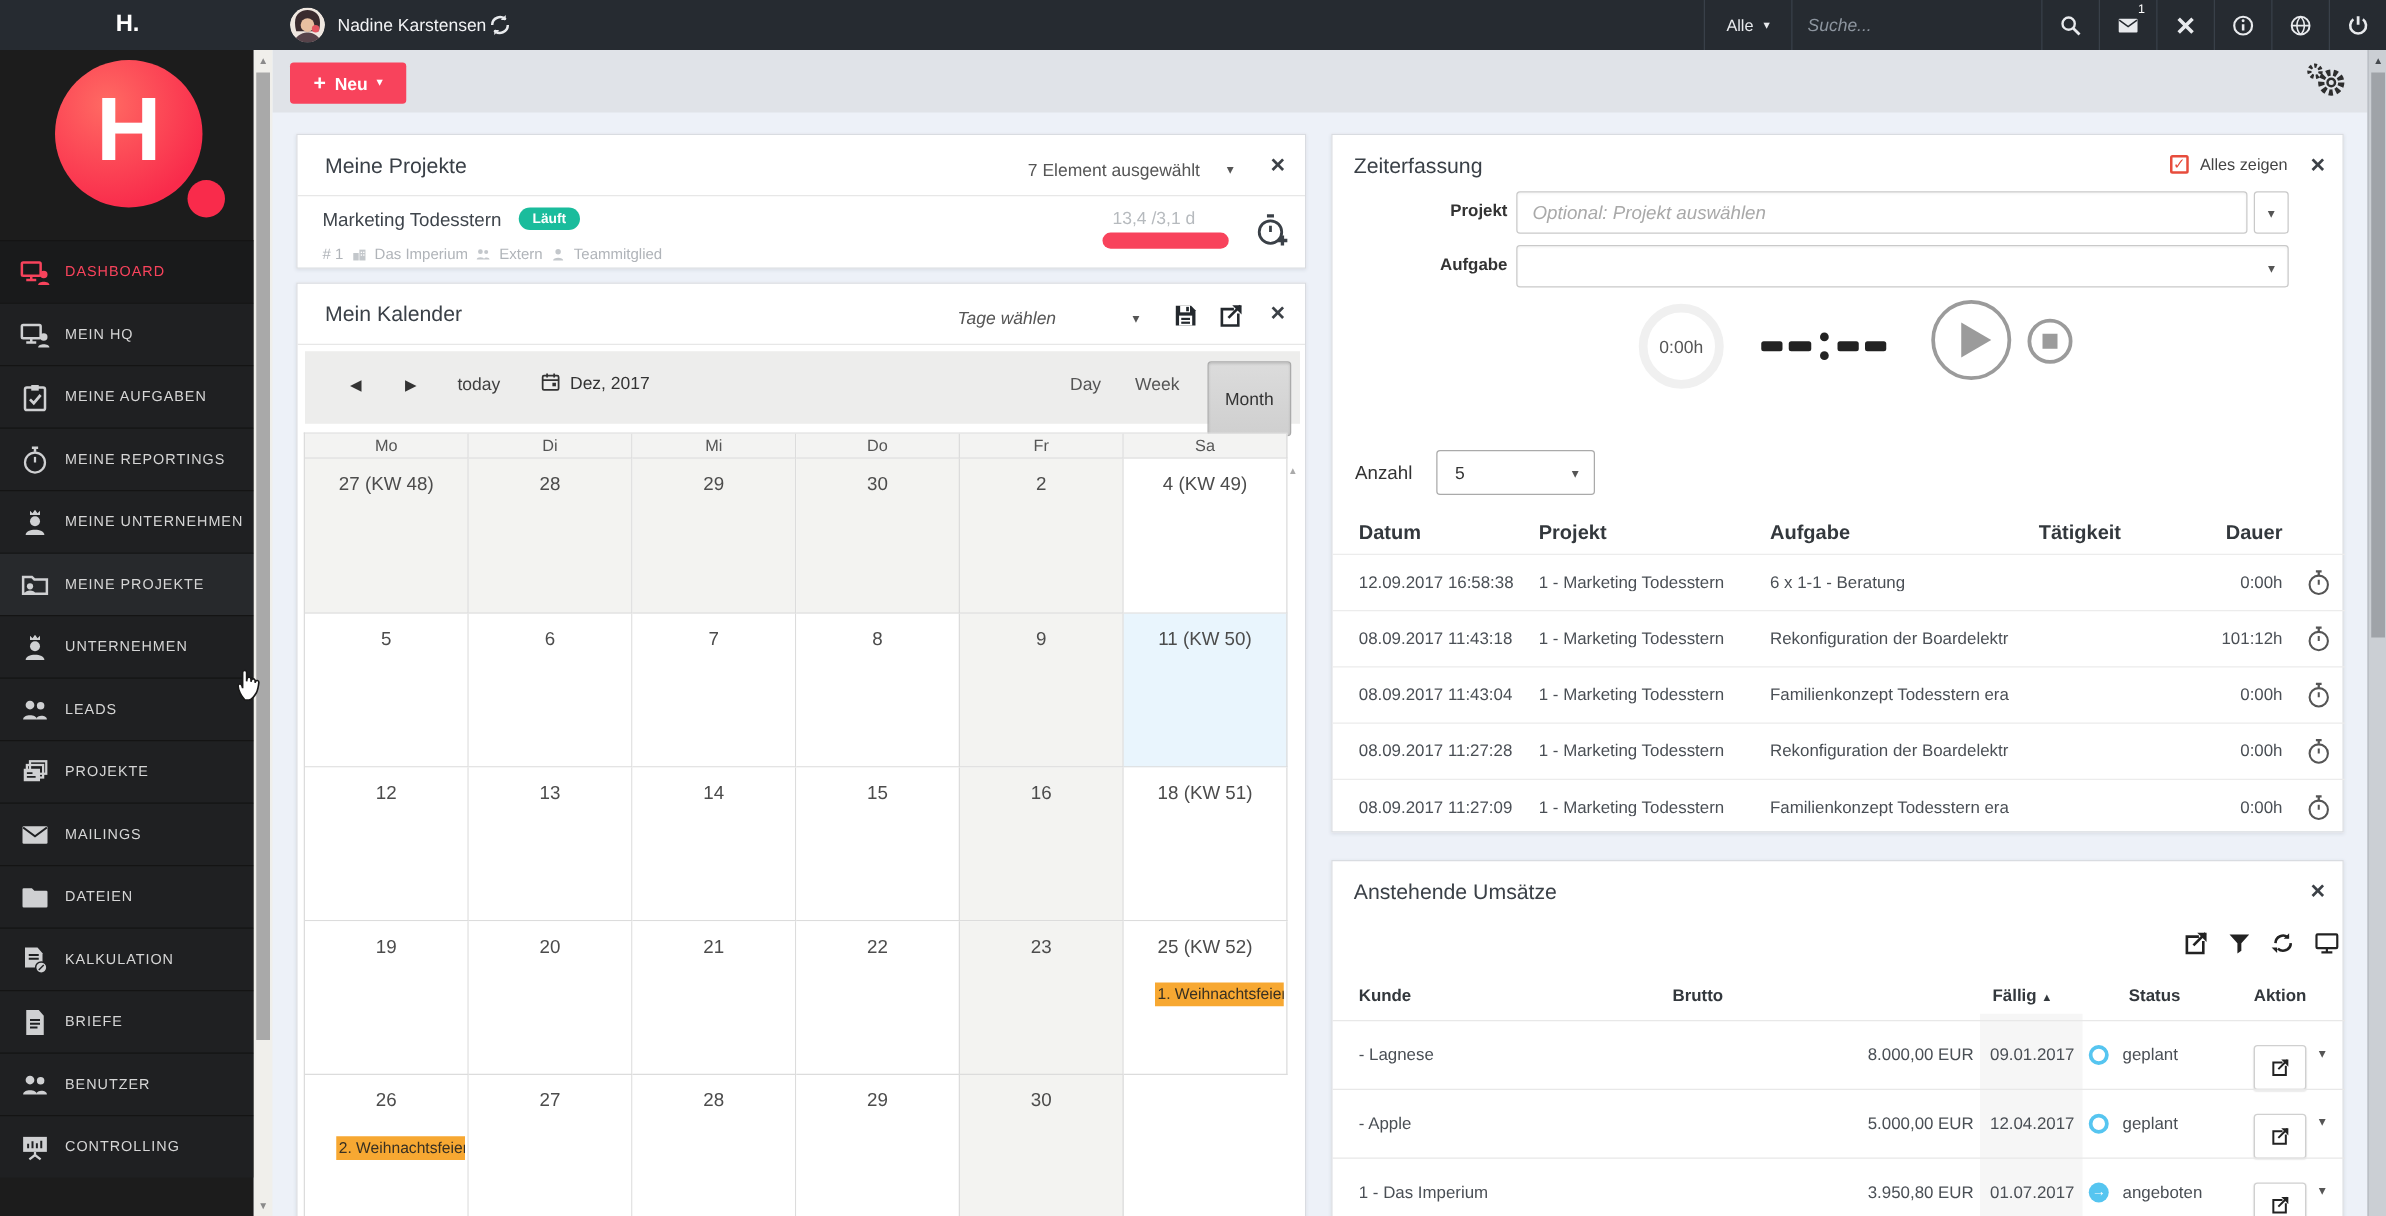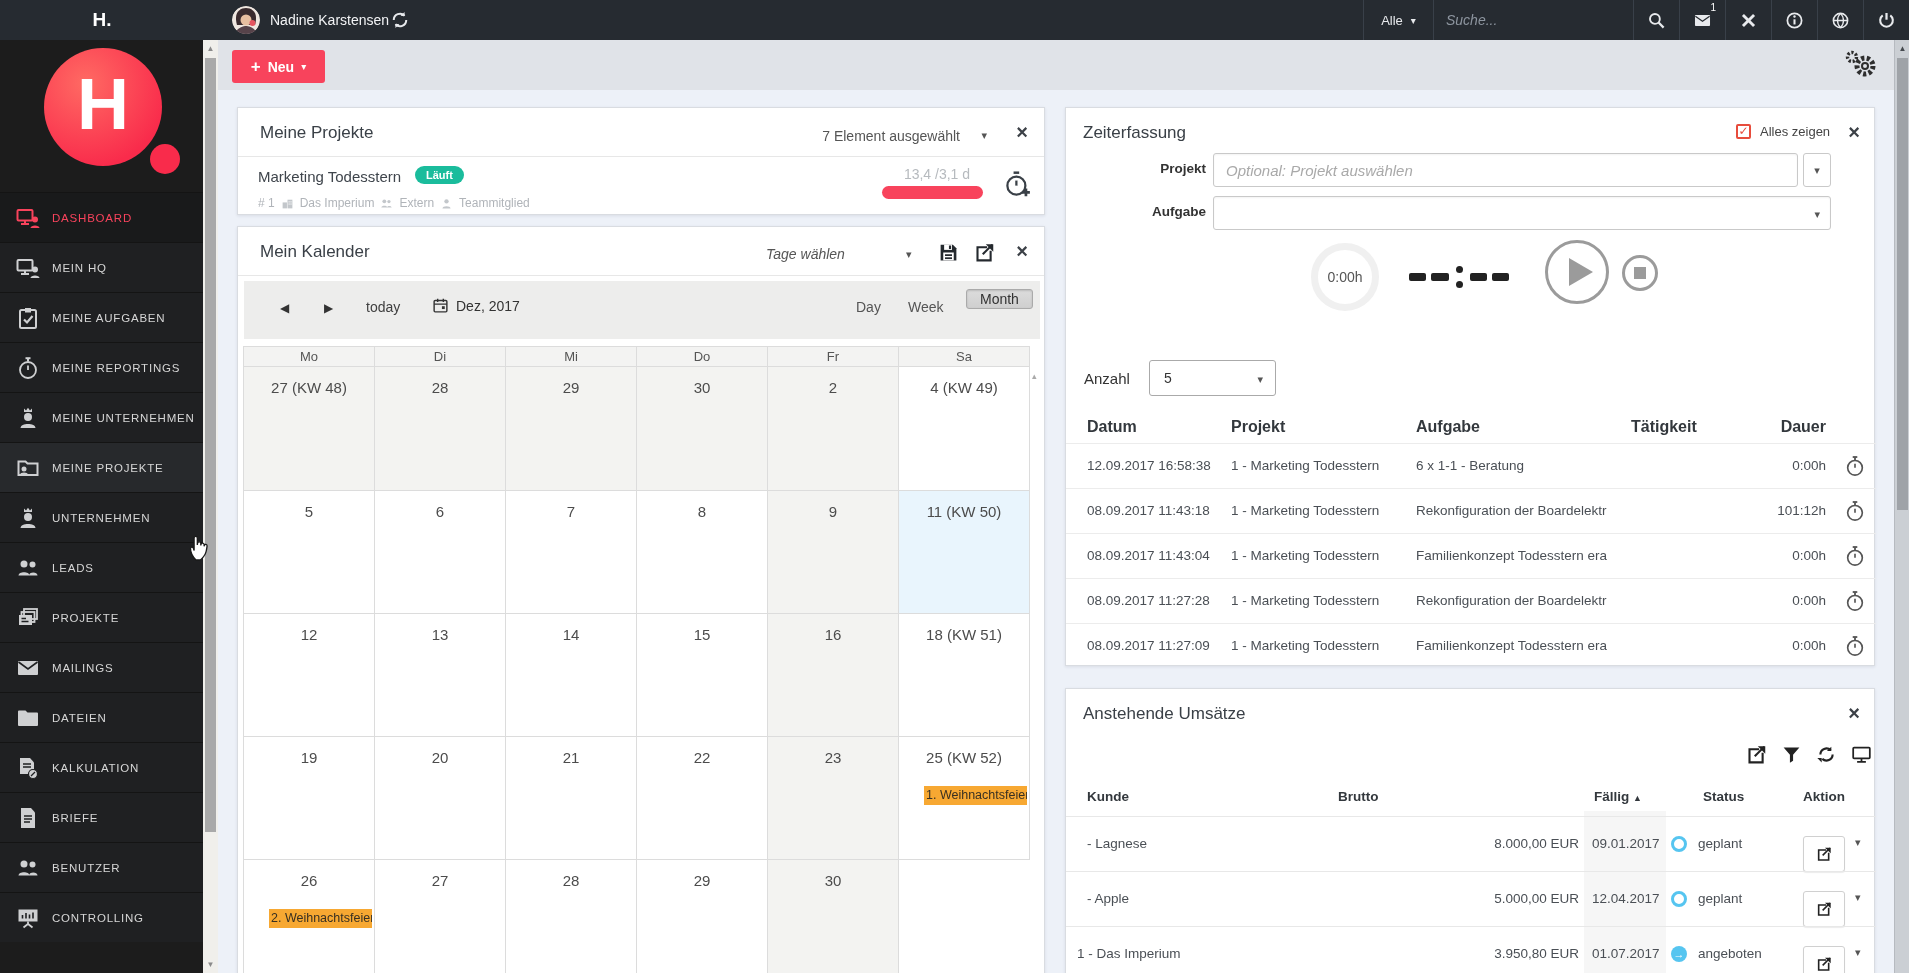--- a/index.html
+++ b/index.html
@@ -65,37 +65,37 @@
 
   
   #mp { left:237px; top:107px; width:808px; height:108px; }
   #mp .sel { position:absolute; right:84px; top:20px; font-size:14px; color:#555; }
   #mp .sel-caret { position:absolute; right:57px; top:21px; }
   #mp .proj-name { position:absolute; left:20px; top:60px; font-size:15px; color:#3f454c; }
   #mp .badge { position:absolute; left:177px; top:58px; background:#1abc9c; color:#fff; font-size:11px; font-weight:700;
                padding:3px 11px; border-radius:10px; }
   #mp .subrow { position:absolute; left:20px; top:88px; font-size:12px; color:#b0b4b9; display:flex; align-items:center; gap:6px; }
   #mp .subrow svg { width:13px; height:13px; color:#c3c7cb; }
-  #mp .ptime { position:absolute; left:652px; top:58px; width:94px; text-align:center; font-size:14px; color:#b6babe; }
+  #mp .ptime { position:absolute; left:652px; top:58px; width:94px; text-align:left; font-size:14px; color:#b6babe; }
   #mp .pbar { position:absolute; left:644px; top:78px; width:101px; height:13px; border-radius:7px; background:#f8435c; }
   #mp .sw-plus { position:absolute; left:766px; top:63px; width:27px; height:27px; color:#3a4047; cursor:pointer; }
 
   
   #cal { left:237px; top:226px; width:808px; height:762px; }
   #cal .range { position:absolute; left:528px; top:19px; font-size:14px; font-style:italic; color:#555; cursor:pointer; }
   #cal .range-caret { position:absolute; left:668px; top:21px; }
   #cal .ic-save { position:absolute; left:700px; top:15px; width:21px; height:21px; color:#24292e; cursor:pointer; }
   #cal .ic-export { position:absolute; left:736px; top:15px; width:21px; height:21px; color:#24292e; cursor:pointer; }
   .cal-toolbar { position:absolute; left:6px; top:54px; width:796px; height:58px; background:#ededec; }
   .cal-nav { position:absolute; top:20px; font-size:12px; color:#333; cursor:pointer; }
   .cal-today { position:absolute; left:122px; top:18px; font-size:14px; color:#404040; cursor:pointer; }
   .cal-month-pick { position:absolute; left:188px; top:16px; display:flex; gap:7px; align-items:center; font-size:14px; color:#333; cursor:pointer; }
   .cal-month-pick svg { width:17px; height:17px; color:#333; }
   .cal-view { position:absolute; top:18px; font-size:14px; color:#555; cursor:pointer; }
-  .cal-view.btn { top:8px; padding:1px 13px; background:linear-gradient(#dcdcdc,#cfcfcf); border:1px solid #aaa; border-radius:3px; box-shadow:inset 0 1px 2px rgba(0,0,0,.15); color:#333; }
+  .cal-view.btn { top:8px; padding:21px 13px; background:linear-gradient(#dcdcdc,#cfcfcf); border:1px solid #aaa; border-radius:3px; box-shadow:inset 0 1px 2px rgba(0,0,0,.15); color:#333; }
   .cal-grid { position:absolute; left:5px; top:119px; width:787px; display:grid; grid-template-columns:repeat(6,131px);
               grid-template-rows:20px 124px 123px 123px 123px 130px; border-top:1px solid #dcdcdc; border-left:1px solid #dcdcdc; }
   .cal-hcell { background:#f3f3f2; border-right:1px solid #dcdcdc; border-bottom:1px solid #dcdcdc; font-size:13px; color:#555;
                display:flex; align-items:center; justify-content:center; }
   .cal-cell { background:#fff; border-right:1px solid #dcdcdc; border-bottom:1px solid #dcdcdc; position:relative;
               font-size:15px; color:#4c4c4c; text-align:center; padding-top:12px; cursor:pointer; }
   .cal-cell.dim, .cal-cell.wk { background:#f3f3f1; }
   .cal-cell.today { background:#e9f5fd; }
   .cal-event { position:absolute; left:1px; right:2px; top:49px; height:19px; background:#f7a832; color:#383022;
                font-size:12.5px; text-align:left; padding:2px 0 0 2px; white-space:nowrap; overflow:hidden; cursor:pointer;margin-left:24px; }
@@ -743,21 +743,21 @@
     <span class="st-circle"></span>
     <span style="left:632px;">geplant</span>
     <span class="akt-btn">
         <svg>
           <use href="#i-export"></use>
         </svg>
       </span>
     <span class="akt-caret dim-caret">▾</span>
   </div>
   <div class="um-row" style="top:237px;">
-    <span style="left:11px;">1 - Das Imperium</span>
+    <span style="left:21px;">1 - Das Imperium</span>
     <span style="left:293px; width:220px; text-align:right;">3.950,80 EUR</span>
     <span style="left:526px;">01.07.2017</span>
     <span class="st-arrow">→</span>
     <span style="left:632px;">angeboten</span>
     <span class="akt-btn">
         <svg>
           <use href="#i-export"></use>
         </svg>
       </span>
     <span class="akt-caret dim-caret">▾</span>

